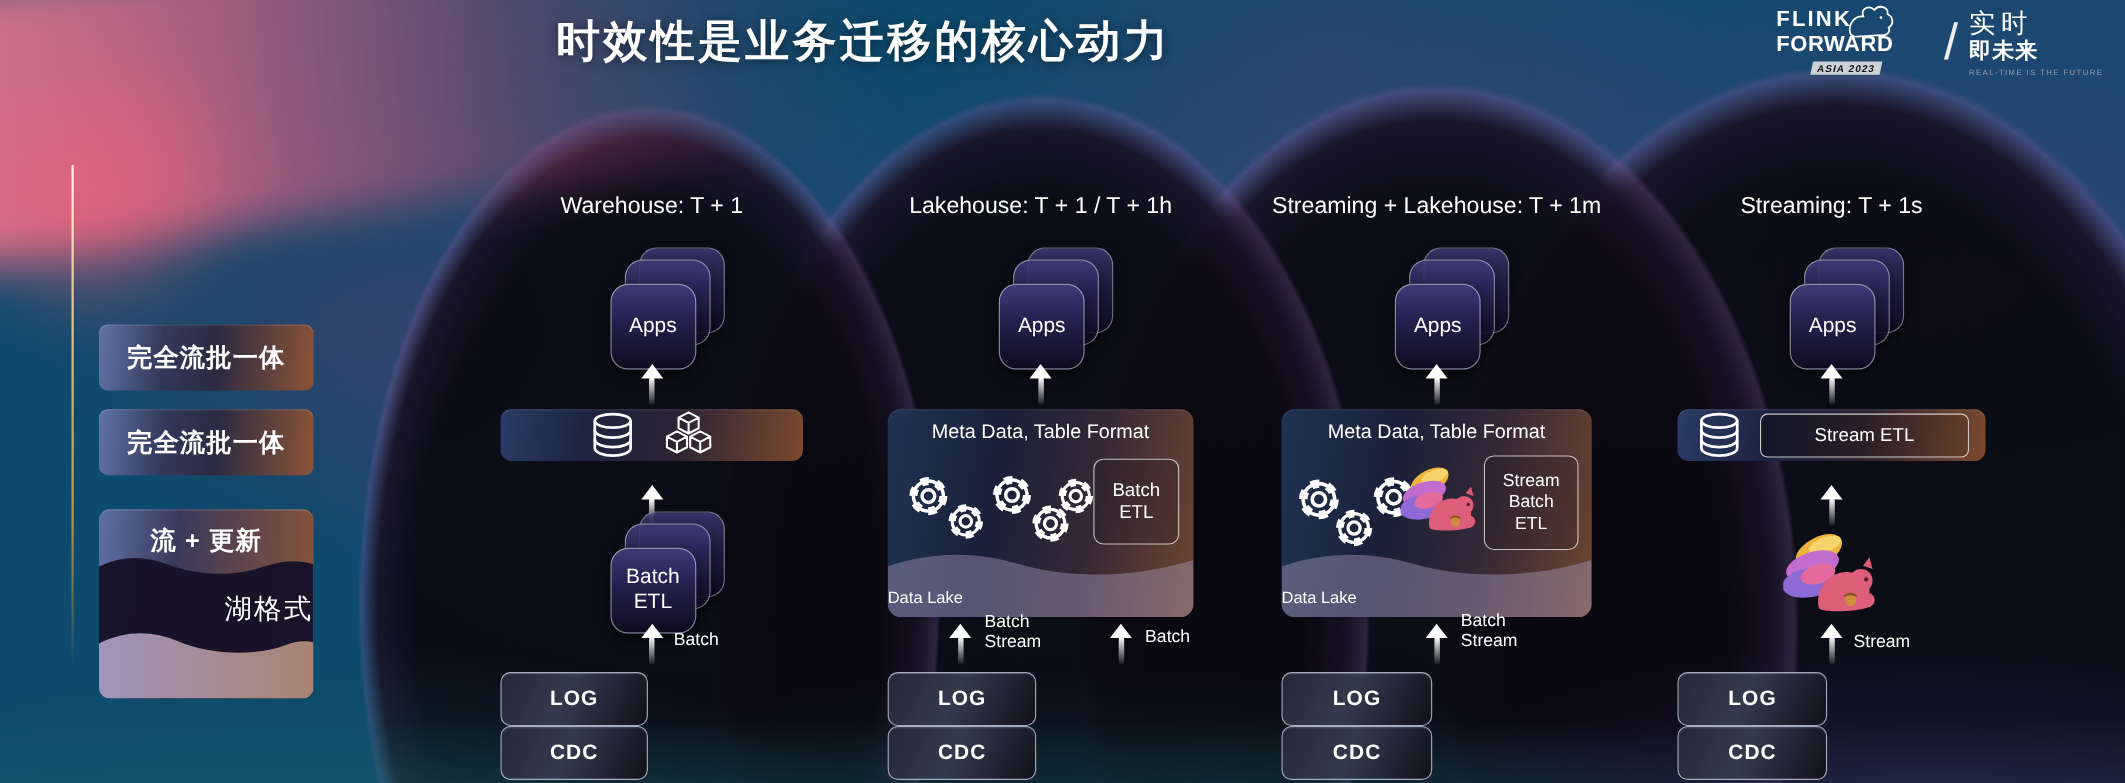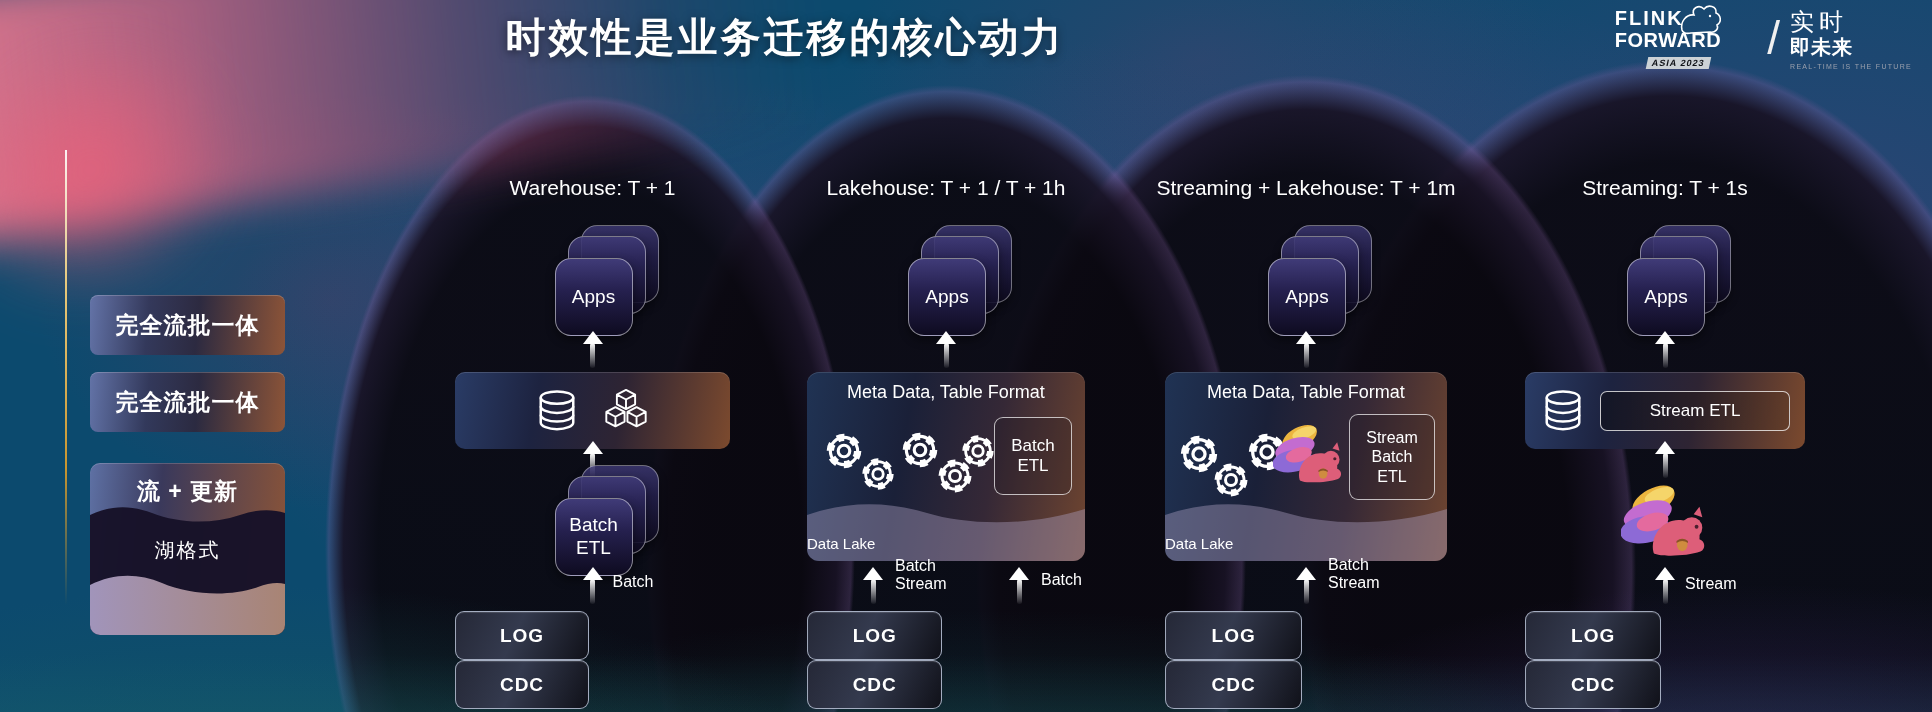--- a/index.html
+++ b/index.html
@@ -57,22 +57,22 @@
     background:linear-gradient(95deg, rgba(103,117,170,0.95) 0%, rgba(56,54,88,0.85) 30%,
       rgba(47,37,57,0.85) 55%, rgba(146,85,53,0.95) 100%);
     box-shadow:inset 0 1px 0 rgba(255,255,255,0.2);}
   .p1{top:218px}.p2{top:295px}.p3{top:372px}
   .lake-card{position:absolute;left:90px;top:463px;width:195px;height:172px;z-index:6;border-radius:10px;
     overflow:hidden;background:linear-gradient(95deg, rgba(103,117,170,0.9) 0%, rgba(66,54,88,0.85) 35%,
       rgba(146,85,53,0.95) 100%);box-shadow:inset 0 1px 0 rgba(255,255,255,0.18);}
   .lake-card .waves{position:absolute;inset:0;width:100%;height:100%;}
   .lake-card .top-label{position:absolute;top:13px;left:0;right:0;text-align:center;
     font-size:23px;font-weight:bold;letter-spacing:1px;}
-  .lake-card .bottom-label{position:absolute;top:74px;left:0;right:0;text-align:center;
-    font-size:20px;letter-spacing:2px;}
+  .lake-card .bottom-label{position:absolute;top:74px;left:0;right:0;text-align:right;
+    font-size:25px;letter-spacing:2px;}
 
   
   .col{position:absolute;top:0;bottom:0;z-index:6;}
   .col-1{left:455px;width:275px}.col-2{left:807px;width:278px}
   .col-3{left:1165px;width:282px}.col-4{left:1525px;width:280px}
   .col-title{position:absolute;top:176px;left:-40px;right:-40px;text-align:center;font-size:21px;}
   .stack{position:absolute;left:50%;width:76px;height:76px;transform:translateX(-50%);}
   .apps-pos{top:247px}.etl-pos{top:487px}
   .card{position:absolute;width:76px;height:76px;border-radius:16px;border:1px solid rgba(255,255,255,0.5);
     background:linear-gradient(180deg,#403b78 0%,#262150 40%,#0e0b20 100%);
@@ -82,21 +82,21 @@
     font-size:19px;text-align:center;line-height:1.2;}
   .arrow{position:absolute;width:22px;}
   .ctr{left:50%;transform:translateX(-50%);}
   .a1-pos{top:331px}.a2-pos{top:441px}.a3-pos{top:567px}
   .arrow .head{width:0;height:0;margin:0 auto;border-left:10px solid transparent;
     border-right:10px solid transparent;border-bottom:13px solid #fff;}
   .arrow .stem{width:5px;height:25px;margin:-1px auto 0;border-radius:3px;
     background:linear-gradient(to bottom,#fff,rgba(255,255,255,0.05));}
   .albl{position:absolute;font-size:16px;line-height:1.12;z-index:7;}
   .pre{white-space:pre-line;}
-  .bar{position:absolute;top:372px;left:0;right:0;height:77px;border-radius:10px;
+  .bar{position:absolute;top:372px;left:0;right:0;height:47px;border-radius:10px;
     background:linear-gradient(100deg,#2a3c66 0%,#1d2340 30%,#2e2433 60%,#7c4a2e 100%);
     box-shadow:inset 0 1px 0 rgba(255,255,255,0.15);}
   .bar-center{display:flex;align-items:center;justify-content:center;gap:20px;}
   .bar-flex{display:flex;align-items:center;padding:0 15px;}
   .stream-etl{flex:1;margin-left:14px;height:38px;border:1.5px solid rgba(255,255,255,0.75);
     border-radius:7px;display:flex;align-items:center;justify-content:center;font-size:17px;
     background:linear-gradient(90deg,rgba(12,12,18,0.55),rgba(80,50,32,0.35));}
   .meta-box{position:absolute;top:372px;left:0;right:0;height:189px;border-radius:12px;overflow:hidden;
     background:linear-gradient(100deg,#203354 0%,#1a2038 35%,#352836 65%,#6f4530 100%);
     box-shadow:inset 0 1px 0 rgba(255,255,255,0.12);}

